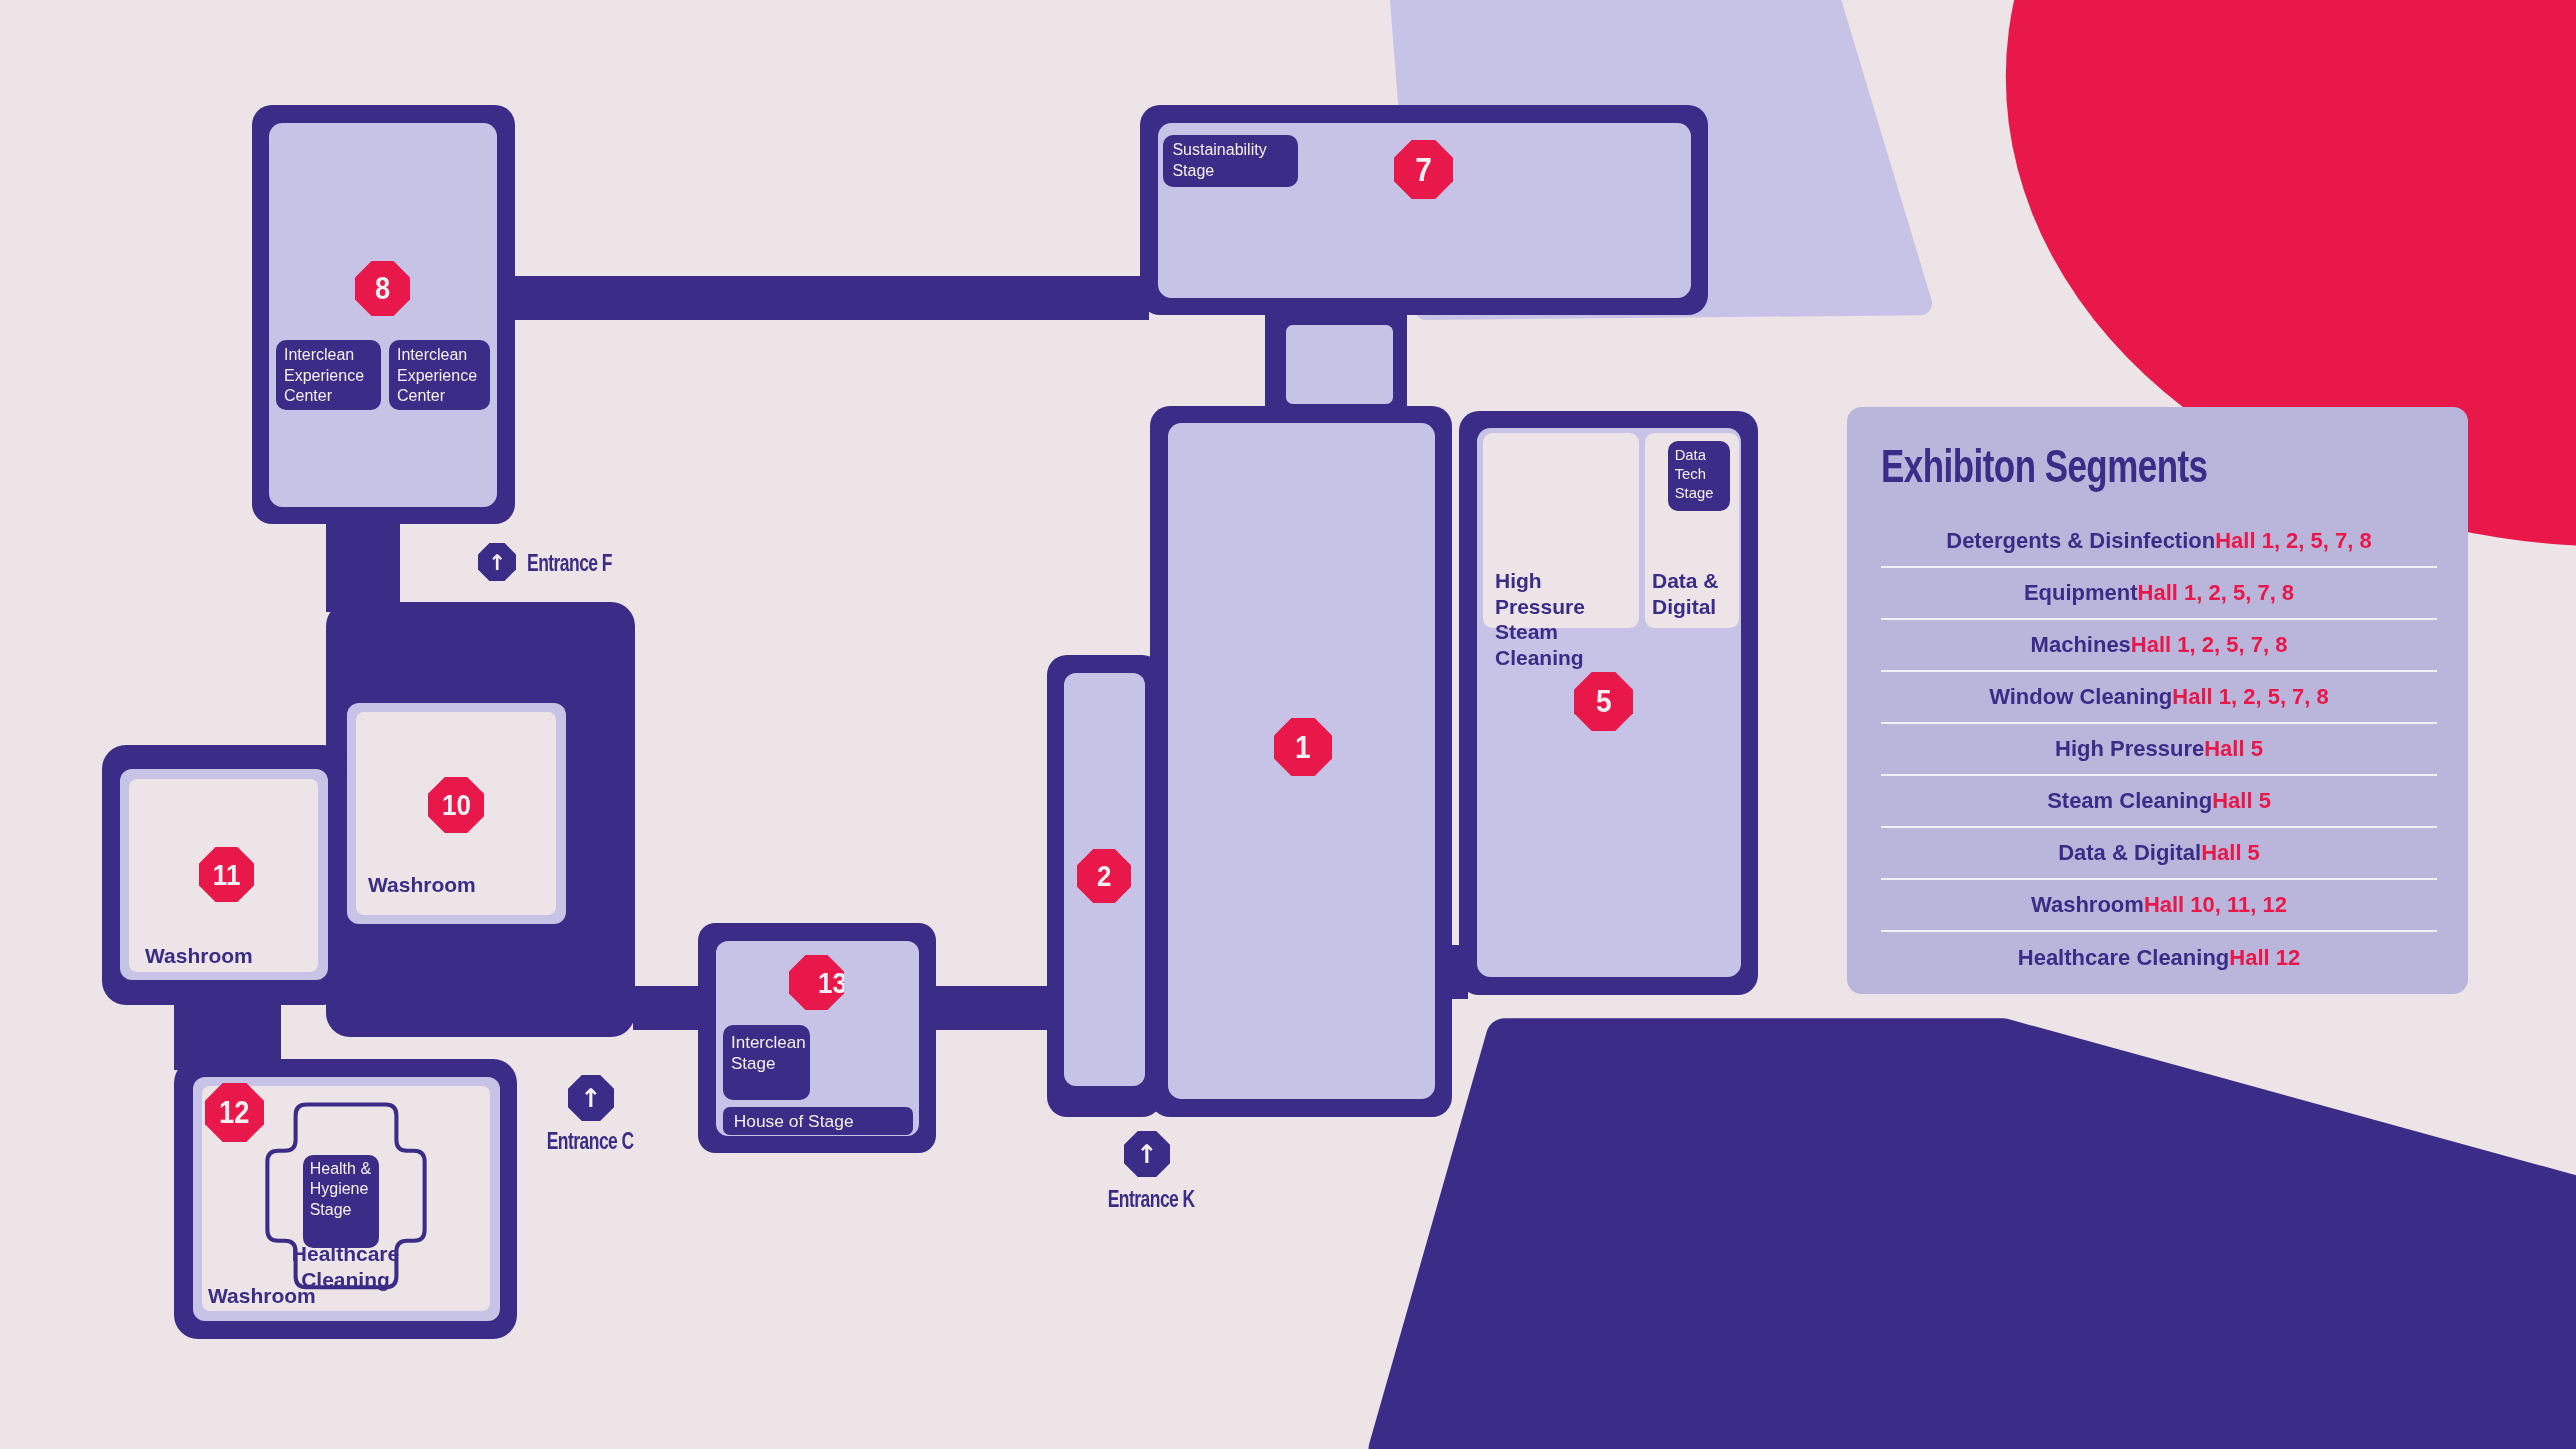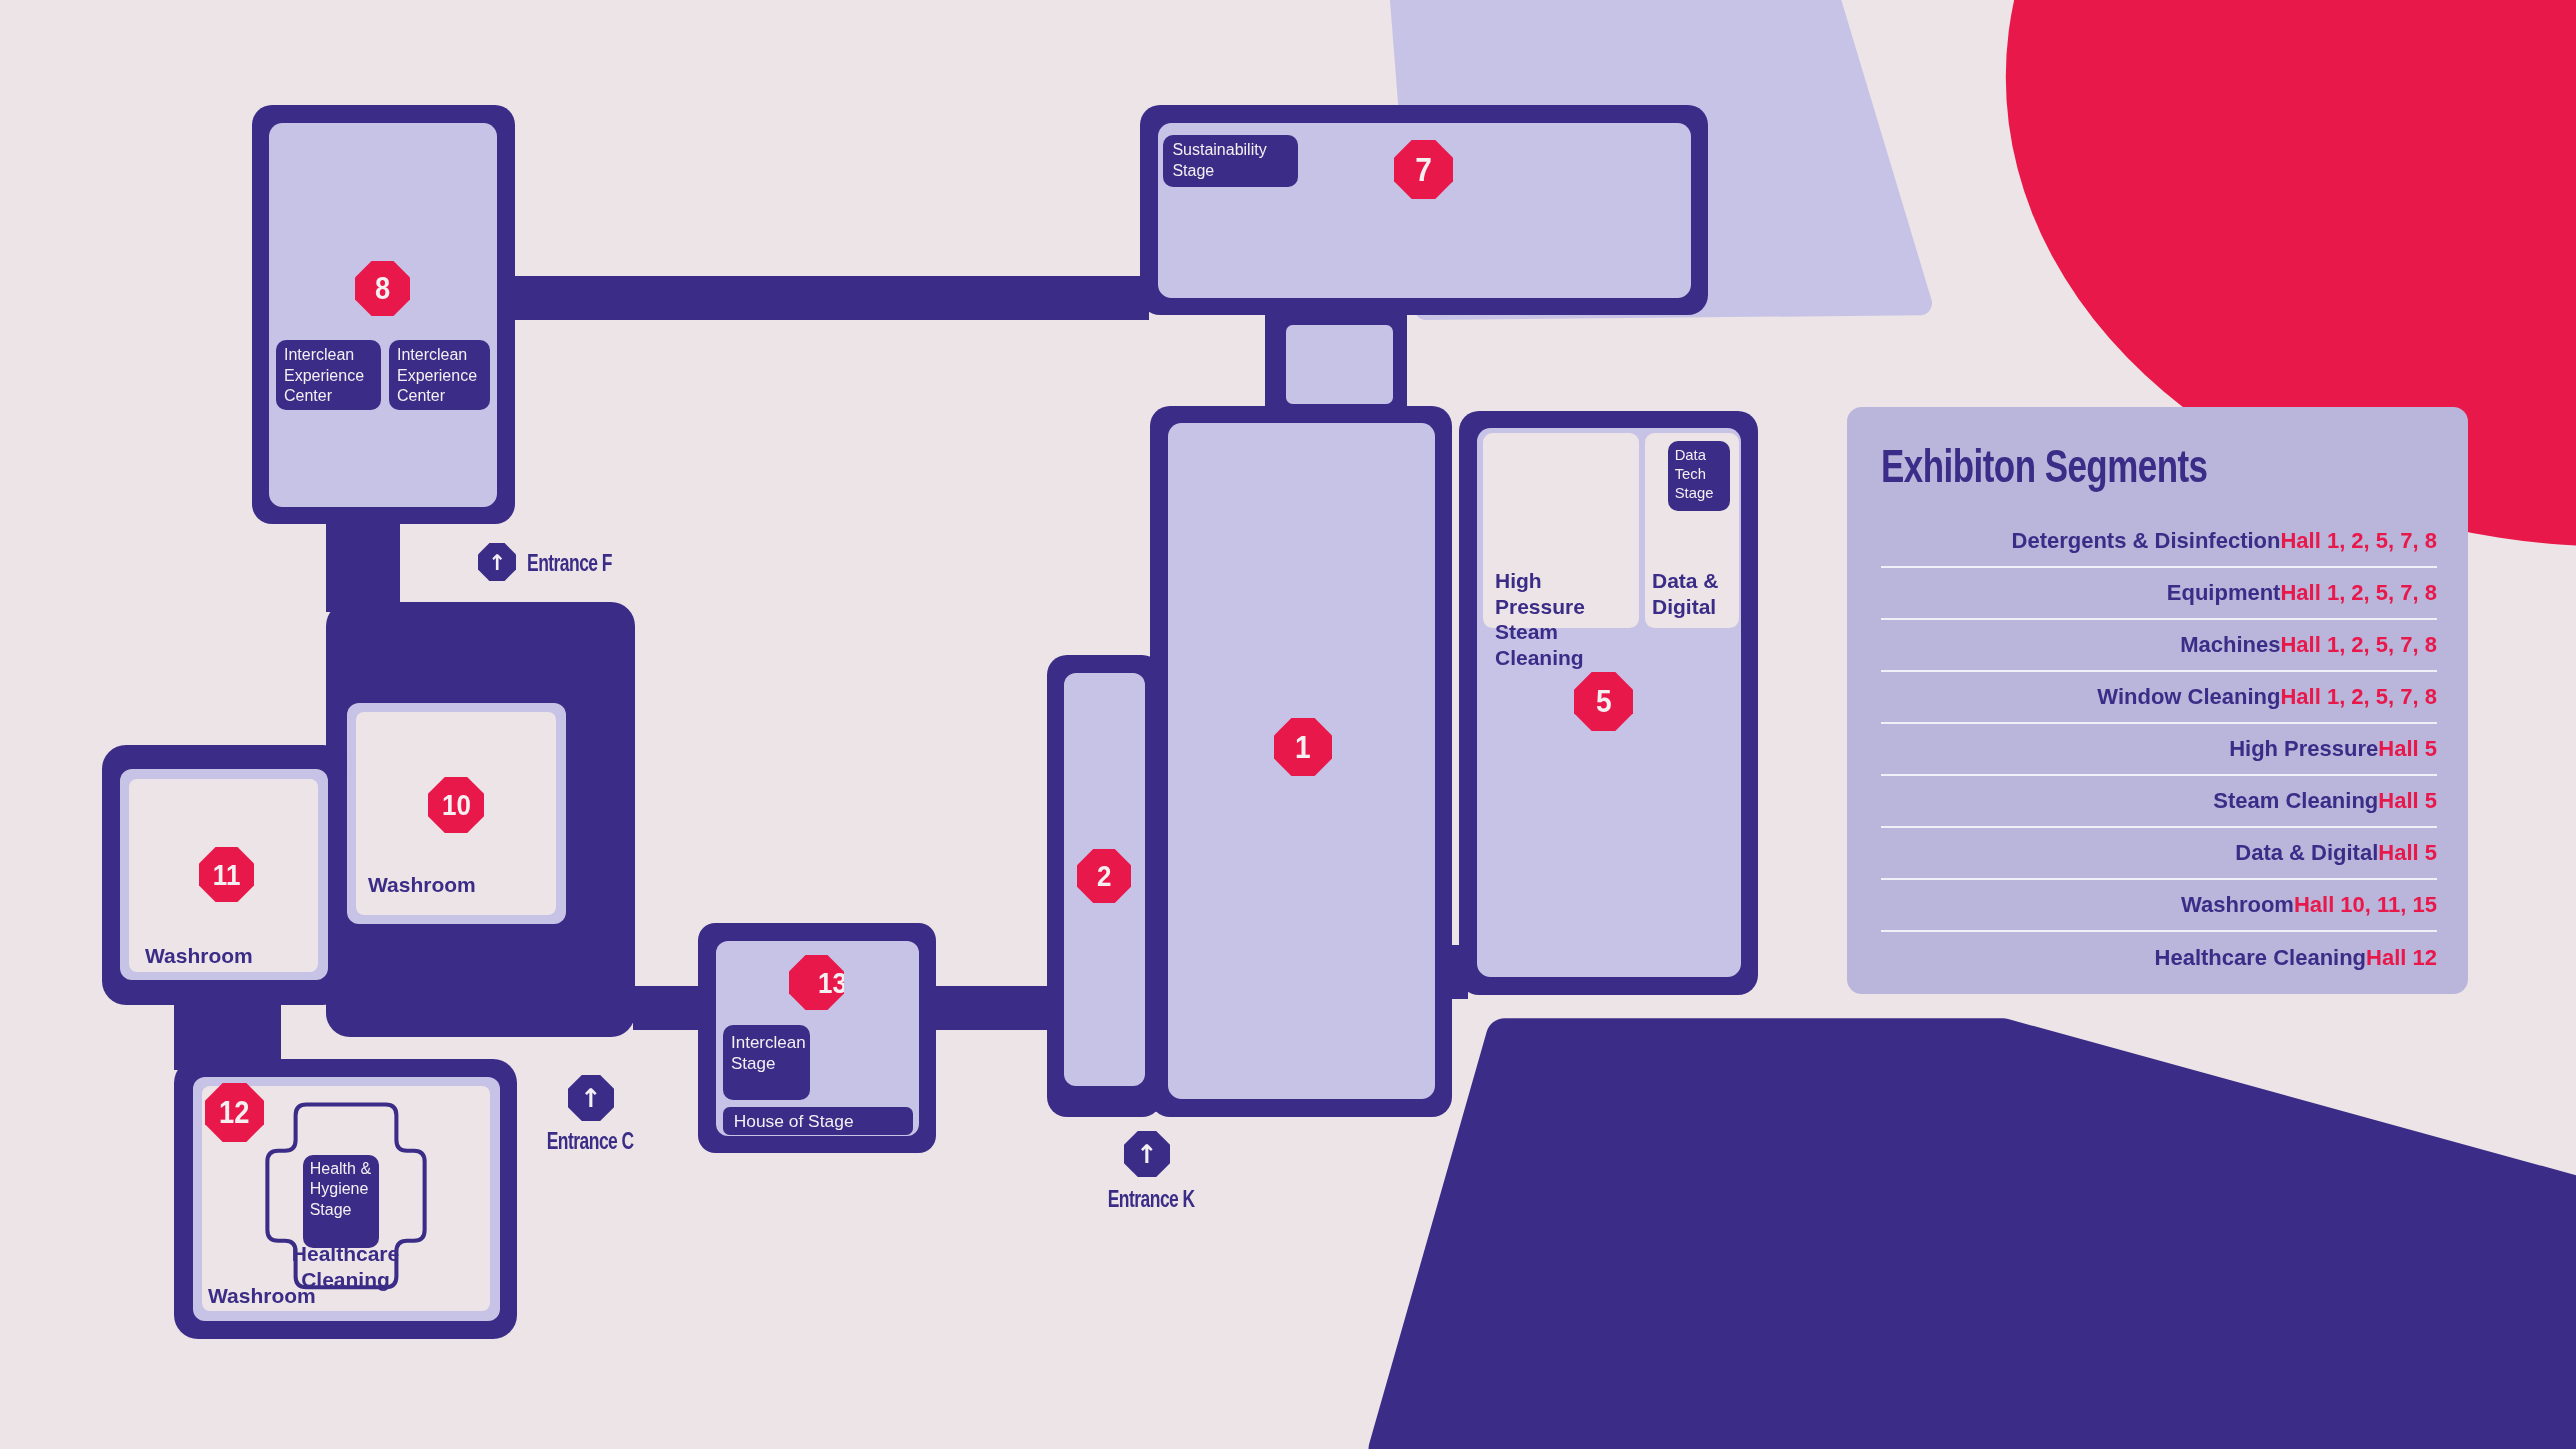--- a/index.html
+++ b/index.html
@@ -40,21 +40,21 @@
   .entlabel{position:absolute;color:var(--purple);font-size:23px;white-space:nowrap;}
   
   .legend{
     position:absolute;left:1847px;top:407px;width:621px;height:587px;
     background:var(--legend);border-radius:14.8px;padding:31px 31px 0 34px;z-index:40;
   }
   .legend h1{
     color:var(--purple);font-size:46px;line-height:1;white-space:nowrap;margin:5.4px 0 27px 0;
   }
   .lrow{
-    display:flex;justify-content:flex-end;align-items:center;height:52px;
+    display:flex;justify-content:center;align-items:center;height:52px;
     border-bottom:2px solid rgba(255,255,255,.8);
   }
   .lrow:last-child{border-bottom:none;}
   .lrow .ll{color:var(--purple);font-weight:bold;font-size:22px;}
   .lrow .lv{color:var(--red);font-weight:bold;font-size:22px;}
   svg{position:absolute;left:0;top:0;}
 </style>
 </head>
 <body>
 
@@ -191,21 +191,21 @@
       <div class="lrow">
         <span class="ll">Steam Cleaning</span>
         <span class="lv">Hall 5</span>
       </div>
       <div class="lrow">
         <span class="ll">Data &amp; Digital</span>
         <span class="lv">Hall 5</span>
       </div>
       <div class="lrow">
         <span class="ll">Washroom</span>
-        <span class="lv">Hall 10, 11, 15</span>
+        <span class="lv">Hall 10, 11, 12</span>
       </div>
       <div class="lrow">
         <span class="ll">Healthcare Cleaning</span>
         <span class="lv">Hall 12</span>
       </div>
     </div>
   </div>
 
 </div>
 

